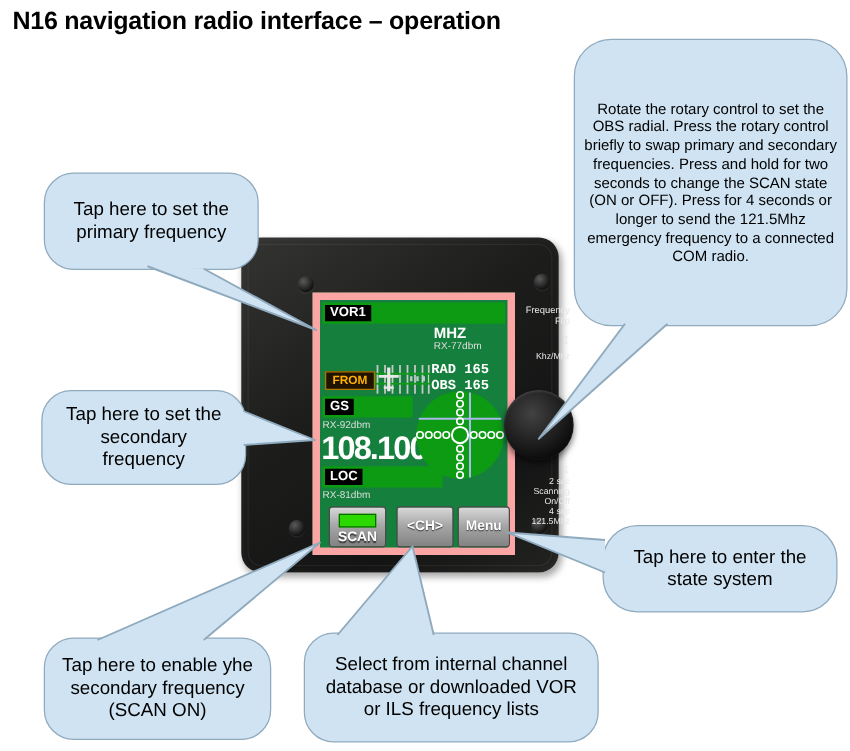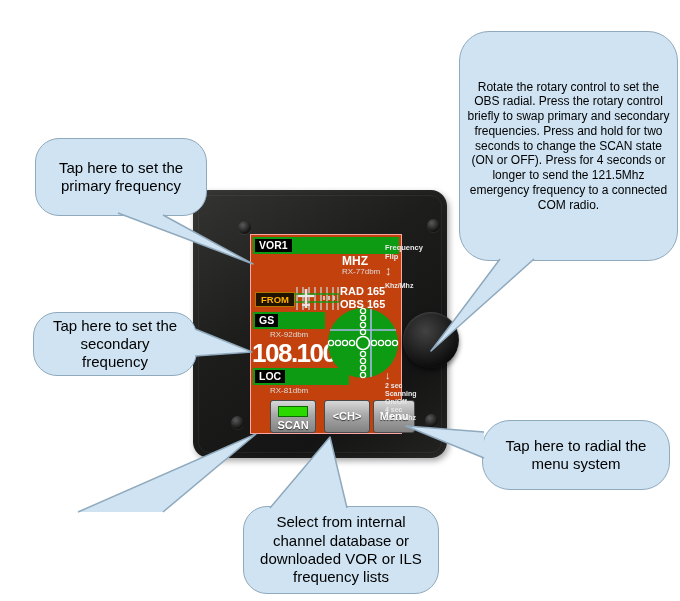--- a/index.html
+++ b/index.html
@@ -7,23 +7,23 @@
         font-family:"Liberation Sans",sans-serif;}
   .title{position:absolute;left:10px;top:6px;font-size:20px;font-weight:bold;color:#000;
          letter-spacing:-.2px;}
 
   
   .bubble{position:absolute;background:#cfe3f2;border:1.5px solid #8fa9bd;border-radius:24px;
           display:flex;align-items:center;justify-content:center;text-align:center;
           color:#000;font-size:15px;line-height:1.22;box-sizing:border-box;z-index:4;}
   .bubble .txt{display:block;}
   .b-primary{left:35px;top:138px;width:172px;height:78px;padding:6px 20px;}
-  .b-secondary{left:33px;top:312px;width:164px;height:64px;padding:6px 18px;}
+  .b-secondary{left:33px;top:312px;width:164px;height:76px;padding:6px 18px;}
   .b-scan{left:35px;top:510px;width:182px;height:82px;padding:6px 12px;}
-  .b-channel{left:243px;top:506px;width:196px;height:88px;padding:6px 10px;}
+  .b-channel{left:243px;top:506px;width:236px;height:88px;padding:6px 10px;}
   .b-menu{left:482px;top:420px;width:188px;height:70px;border-radius:28px;padding:6px 16px;}
   .b-rotary{left:459px;top:31px;width:219px;height:230px;border-radius:30px;
             font-size:12px;line-height:1.23;padding:8px 7px;}
   .tails{position:absolute;left:0;top:0;width:680px;height:601px;z-index:5;pointer-events:none;}
   .tails path{fill:#cfe3f2;stroke:#8fa9bd;stroke-width:1.5;stroke-linejoin:round;}
 
   
   .device{position:absolute;left:193px;top:190px;width:254px;height:268px;z-index:1;}
   .bezel{position:absolute;inset:0;border-radius:16px;
          background:linear-gradient(145deg,#343432 0%,#1d1d1c 40%,#141414 75%,#232321 100%);
@@ -37,70 +37,71 @@
   .s-bl{left:38px;top:226px;} .s-br{left:232px;top:224px;}
 
   .plate{position:absolute;left:60px;top:15px;width:140px;height:24px;background:#2d2d2b;
          border:1px solid #4e4e4c;border-radius:3px;box-sizing:border-box;color:#e9e9e9;}
   .logo{position:absolute;left:5px;top:2px;font-family:"DejaVu Serif",serif;font-style:italic;
         font-size:10px;line-height:1;letter-spacing:1px;}
   .logo::first-letter{font-size:19px;}
   .maker{position:absolute;left:38px;top:3px;font-size:6.5px;font-weight:bold;}
   .model{position:absolute;right:5px;top:6px;font-size:7.5px;font-weight:bold;}
 
-  .screen{position:absolute;left:57px;top:44px;width:150px;height:198px;background:#c2410c;
-          border:1px solid #fca5a5;box-sizing:content-box;}
+  .screen{position:absolute;left:57px;top:44px;width:150px;height:198px;background:#15803d;
+          border:6px solid #fca5a5;box-sizing:content-box;}
   .bar{position:absolute;left:2px;height:17px;background:#0c9b12;}
   .bar .tag{position:absolute;left:2px;top:2px;background:#000;color:#fff;font-weight:bold;
             font-size:10.5px;line-height:13px;padding:0 4px;}
   .bar-vor{top:2px;width:146px;}
   .bar-gs{top:77px;width:72px;}
   .bar-loc{top:133px;width:96px;}
   .freq{position:absolute;left:1px;color:#fff;font-weight:bold;font-size:26px;
         letter-spacing:-1.5px;line-height:1;}
   .freq-1{top:21px;} .freq-2{top:105px;}
   .unitblk{position:absolute;left:91px;top:20px;color:#fff;}
   .unit{display:block;font-size:12px;font-weight:bold;line-height:12px;}
   .rx{display:block;font-size:8px;color:#ddd;line-height:9px;}
-  .rxline{position:absolute;left:19px;font-size:8px;color:#ddd;}
+  .rxline{position:absolute;left:2px;font-size:8px;color:#ddd;}
   .rx-gs{top:95px;} .rx-loc{top:151px;}
   .cdirow{position:absolute;left:0;top:50px;width:150px;height:27px;}
   .flag{position:absolute;left:4px;top:7px;width:38px;height:13px;background:#201300;
         border:1px solid #b07800;color:#ffb000;font-size:9.5px;font-weight:bold;
         text-align:center;line-height:13px;}
   .cdiscale{position:absolute;left:44px;top:0;}
   .radobs{position:absolute;left:89px;top:0;color:#fff;font-weight:bold;font-size:11px;
-          line-height:13px;white-space:nowrap;}
+          line-height:13px;white-space:nowrap;font-family:Liberation Mono, monospace;}
   .radobs span{display:block;}
   .rose{position:absolute;left:75px;top:71px;}
-  .btnrow{position:absolute;left:16px;top:165px;width:174px;height:33px;}
+  .btnrow{position:absolute;left:4px;top:165px;width:174px;height:33px;}
   .pbtn{position:absolute;top:0;width:46px;height:33px;border:1px solid #4a4a4a;border-radius:3px;
         background:linear-gradient(#d8d8d8,#a8a8a8 45%,#828282);box-sizing:border-box;
         color:#fff;font-weight:bold;font-size:11px;text-align:center;
         text-shadow:0 1px 1px #333;padding:0;font-family:"Liberation Sans",sans-serif;}
   .btn-scan{left:3px;} .btn-ch{left:57px;line-height:31px;} .btn-menu{left:106px;width:42px;line-height:31px;}
   .led{display:block;width:28px;height:9px;background:#2bd800;border:1px solid #0a6a00;
        margin:4px auto 2px auto;}
 
-  .sidepanel-item{position:absolute;left:192px;width:42px;text-align:left;color:#e8e8e8;
-        font-size:7.5px;font-weight:bold;line-height:1.15;}
+  .sidepanel-item{position:absolute;left:221px;width:42px;text-align:right;color:#e8e8e8;
+        font-size:7.5px;font-weight:normal;line-height:1.15;}
   .sp-flip{top:54px;} .sp-arrow{top:74px;font-size:13px;line-height:1;}
   .sp-khz{top:92px;font-size:7px;}
   .sp-arrow2{top:180px;font-size:11px;line-height:1;}
   .sp-hold2{top:192px;font-size:7px;}
   .sp-hold4{top:216px;font-size:7px;}
   .knob{position:absolute;left:210px;top:122px;width:56px;height:56px;border-radius:50%;
         background:radial-gradient(circle at 40% 34%,#424242,#0d0d0d 72%);
         box-shadow:0 3px 5px rgba(0,0,0,.55), inset 0 1px 2px rgba(255,255,255,.15);z-index:2;}
 </style>
 </head>
 <body>
 
 <div class="page">
 
+  <div class="title">N16 navigation radio interface – operation</div>
 
   <div class="device">
     <div class="bezel"></div>
     <span class="screw s-tl"></span>
     <span class="screw s-tr"></span>
     <span class="screw s-bl"></span>
     <span class="screw s-br"></span>
 
 
     <div class="screen">
@@ -203,25 +204,28 @@
     <div class="sidepanel-item sp-hold2">2 sec Scanning On/Off</div>
     <div class="sidepanel-item sp-hold4">4 sec 121.5Mhz</div>
   </div>
 
   <div class="bubble b-primary">
     <span class="txt">Tap here to set the primary frequency</span>
   </div>
   <div class="bubble b-secondary">
     <span class="txt">Tap here to set the secondary frequency</span>
   </div>
+  <div class="bubble b-scan">
+    <span class="txt">Tap here to enable yhe secondary frequency (SCAN ON)</span>
+  </div>
   <div class="bubble b-channel">
     <span class="txt">Select from internal channel database or downloaded VOR or ILS frequency lists</span>
   </div>
   <div class="bubble b-menu">
-    <span class="txt">Tap here to radial the menu system</span>
+    <span class="txt">Tap here to enter the state system</span>
   </div>
   <div class="bubble b-rotary">
     <span class="txt">Rotate the rotary control to set the OBS radial. Press the rotary control briefly to swap primary and secondary frequencies. Press and hold for two seconds to change the SCAN state (ON or OFF). Press for 4 seconds or longer to send the 121.5Mhz emergency frequency to a connected COM radio.</span>
   </div>
 
   <svg class="tails">
     <path d="M 118,213 L 253,264 L 163,215"></path>
     <path d="M 195,329 L 252,352 L 195,356"></path>
     <path d="M 78,512 L 256,434 L 163,512"></path>
     <path d="M 270,508 L 330,437 L 347,508"></path>

